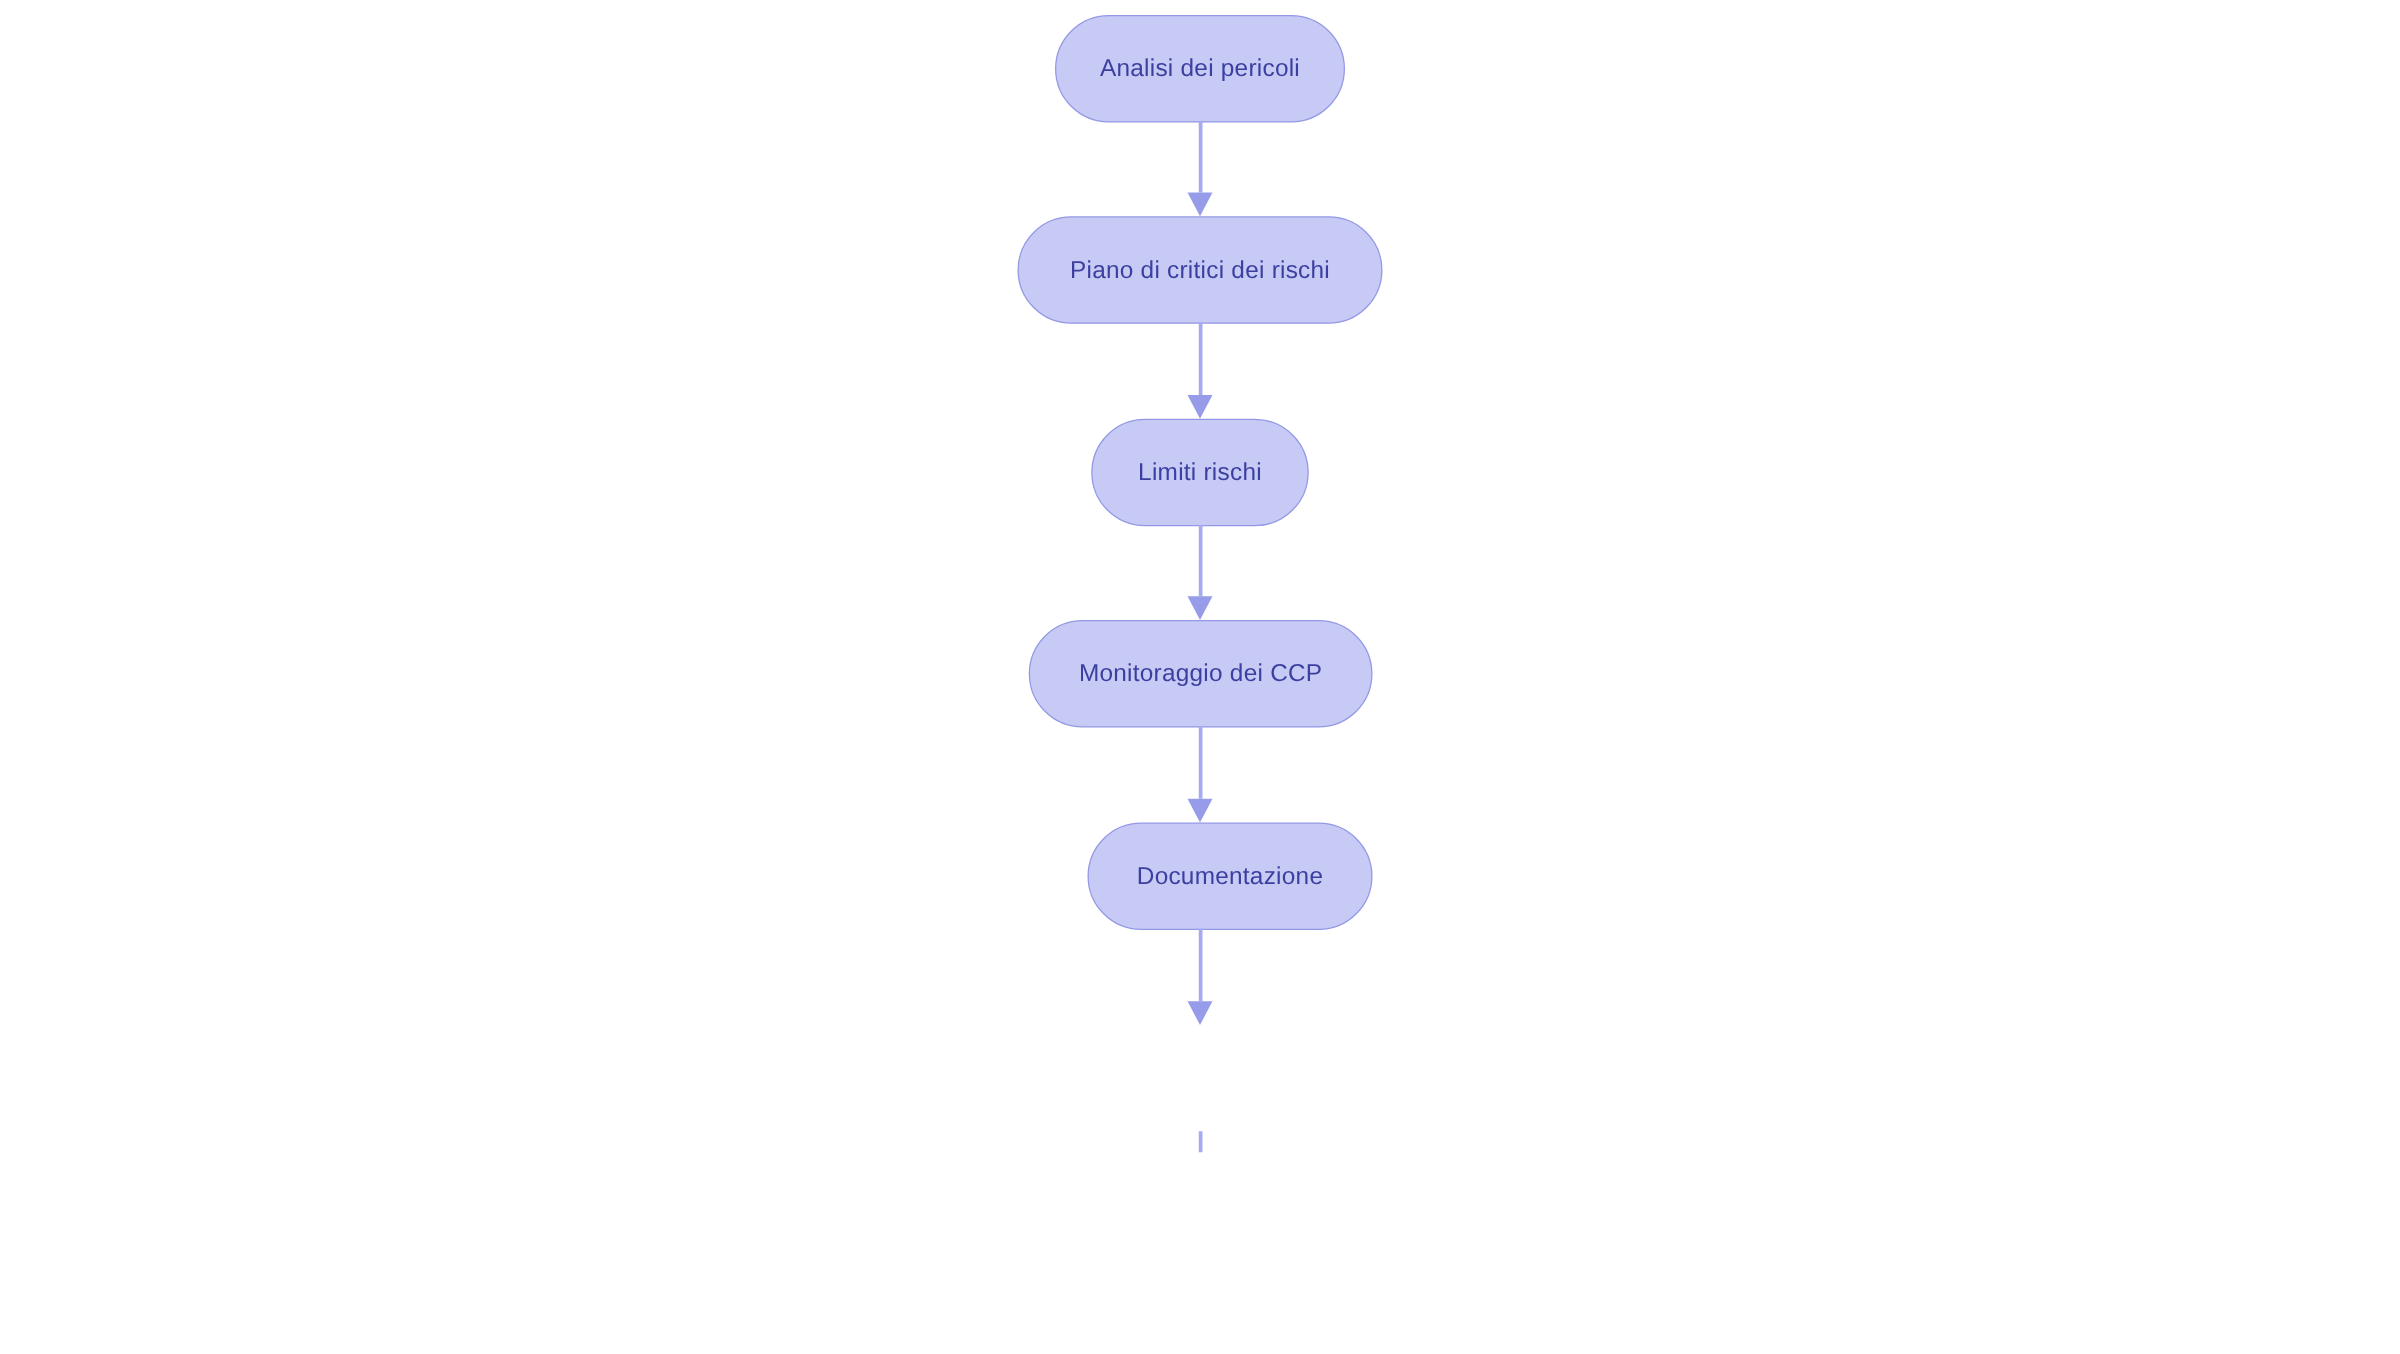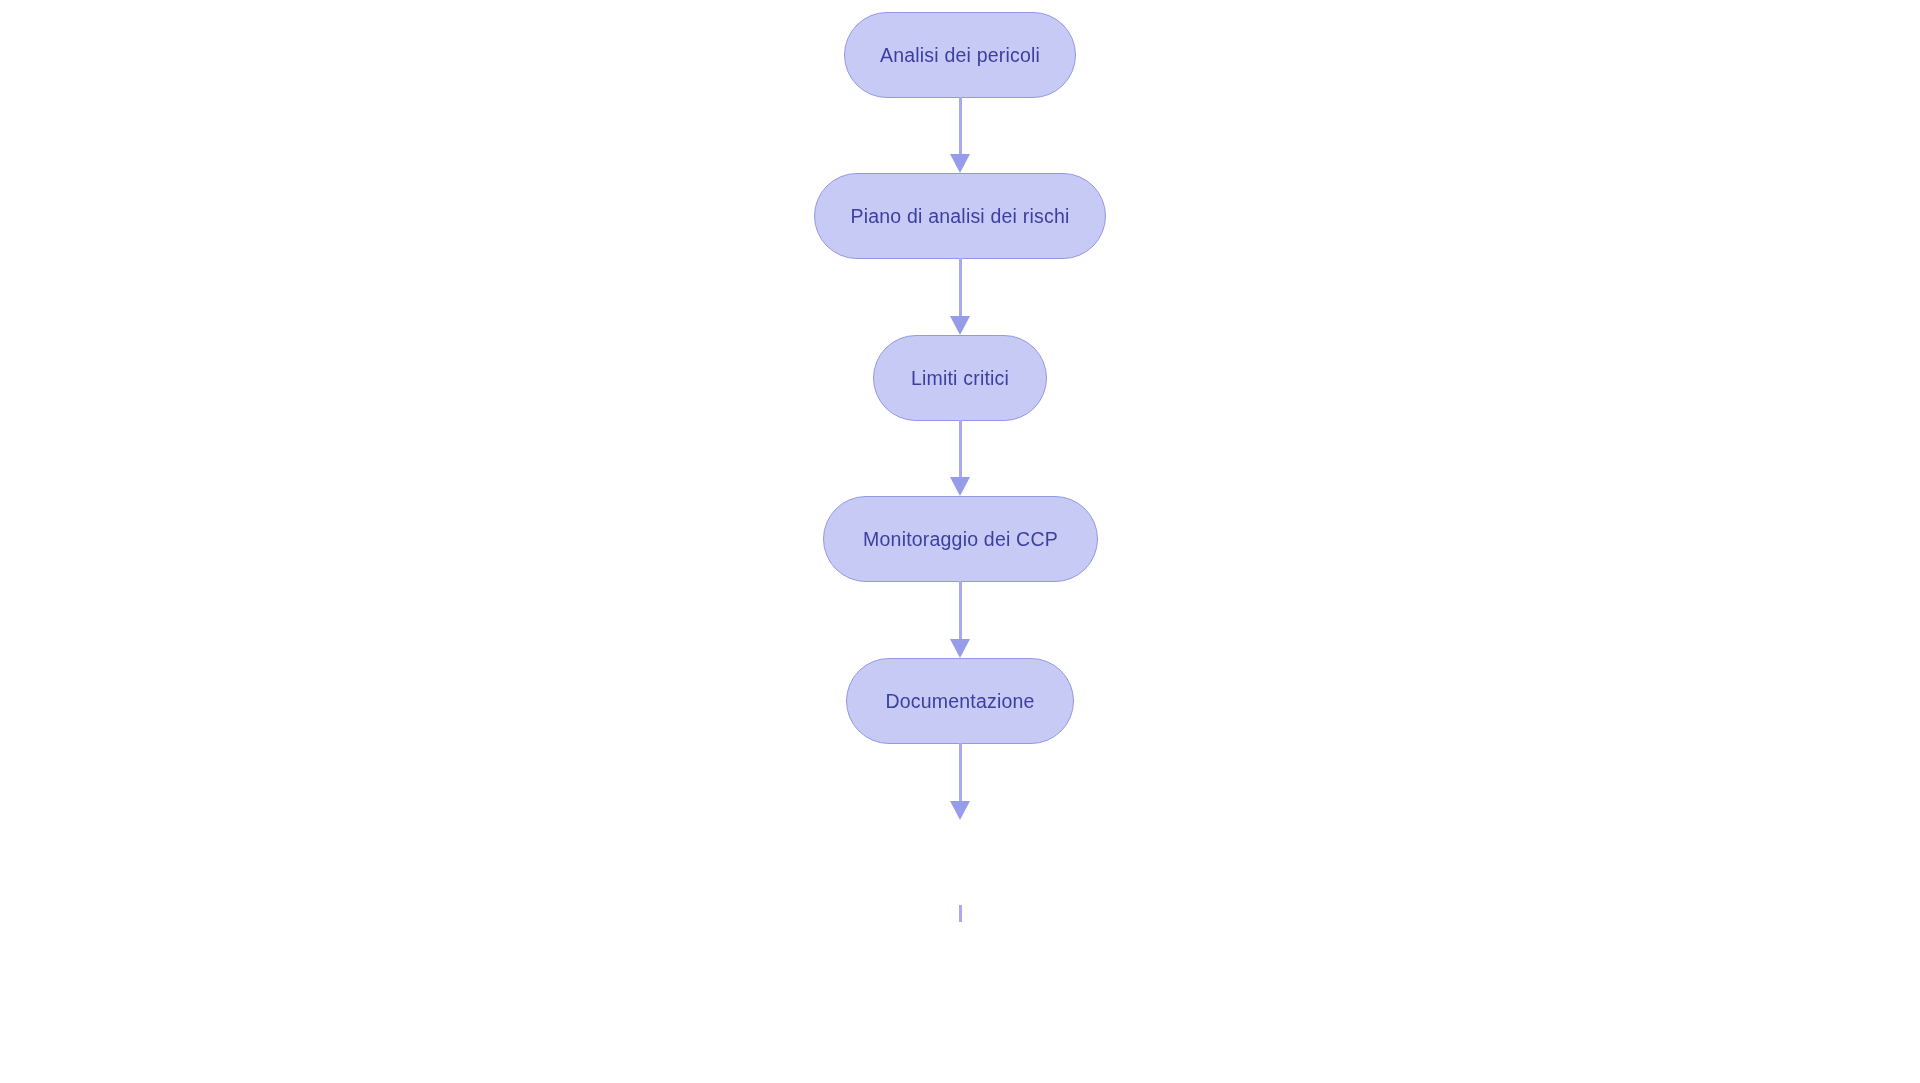--- a/index.html
+++ b/index.html
@@ -28,21 +28,21 @@
     color: #3b3fa0;
     font-size: 19.5px;
     letter-spacing: 0.2px;
     white-space: nowrap;
   }
   
   .node-1 { top: 12px;  left: 844px; width: 232px; }
   .node-2 { top: 173px; left: 814px; width: 292px; }
   .node-3 { top: 335px; left: 873px; width: 174px; }
   .node-4 { top: 496px; left: 823px; width: 275px; }
-  .node-5 { top: 658px; left: 846px; width: 228px; text-align: right; }
+  .node-5 { top: 658px; left: 870px; width: 228px; text-align: right; }
   .node-6 { top: 820px; left: 807px; width: 307px; }
   .node-7 { top: 982px; left: 870px; width: 180px; }
 
   .arrow {
     position: absolute;
     left: 948px;          
     width: 24px;
     display: flex;
     flex-direction: column;
     align-items: center;
@@ -75,30 +75,30 @@
   <div class="node node-1">
     <span>Analisi dei pericoli</span>
   </div>
 
   <div class="arrow arrow-1">
     <div class="arrow-line"></div>
     <div class="arrow-head"></div>
   </div>
 
   <div class="node node-2">
-    <span>Piano di analisi dei rischi</span>
+    <span>Piano di critici dei rischi</span>
   </div>
 
   <div class="arrow arrow-2">
     <div class="arrow-line"></div>
     <div class="arrow-head"></div>
   </div>
 
   <div class="node node-3">
-    <span>Limiti critici</span>
+    <span>Limiti rischi</span>
   </div>
 
   <div class="arrow arrow-3">
     <div class="arrow-line"></div>
     <div class="arrow-head"></div>
   </div>
 
   <div class="node node-4">
     <span>Monitoraggio dei CCP</span>
   </div>

